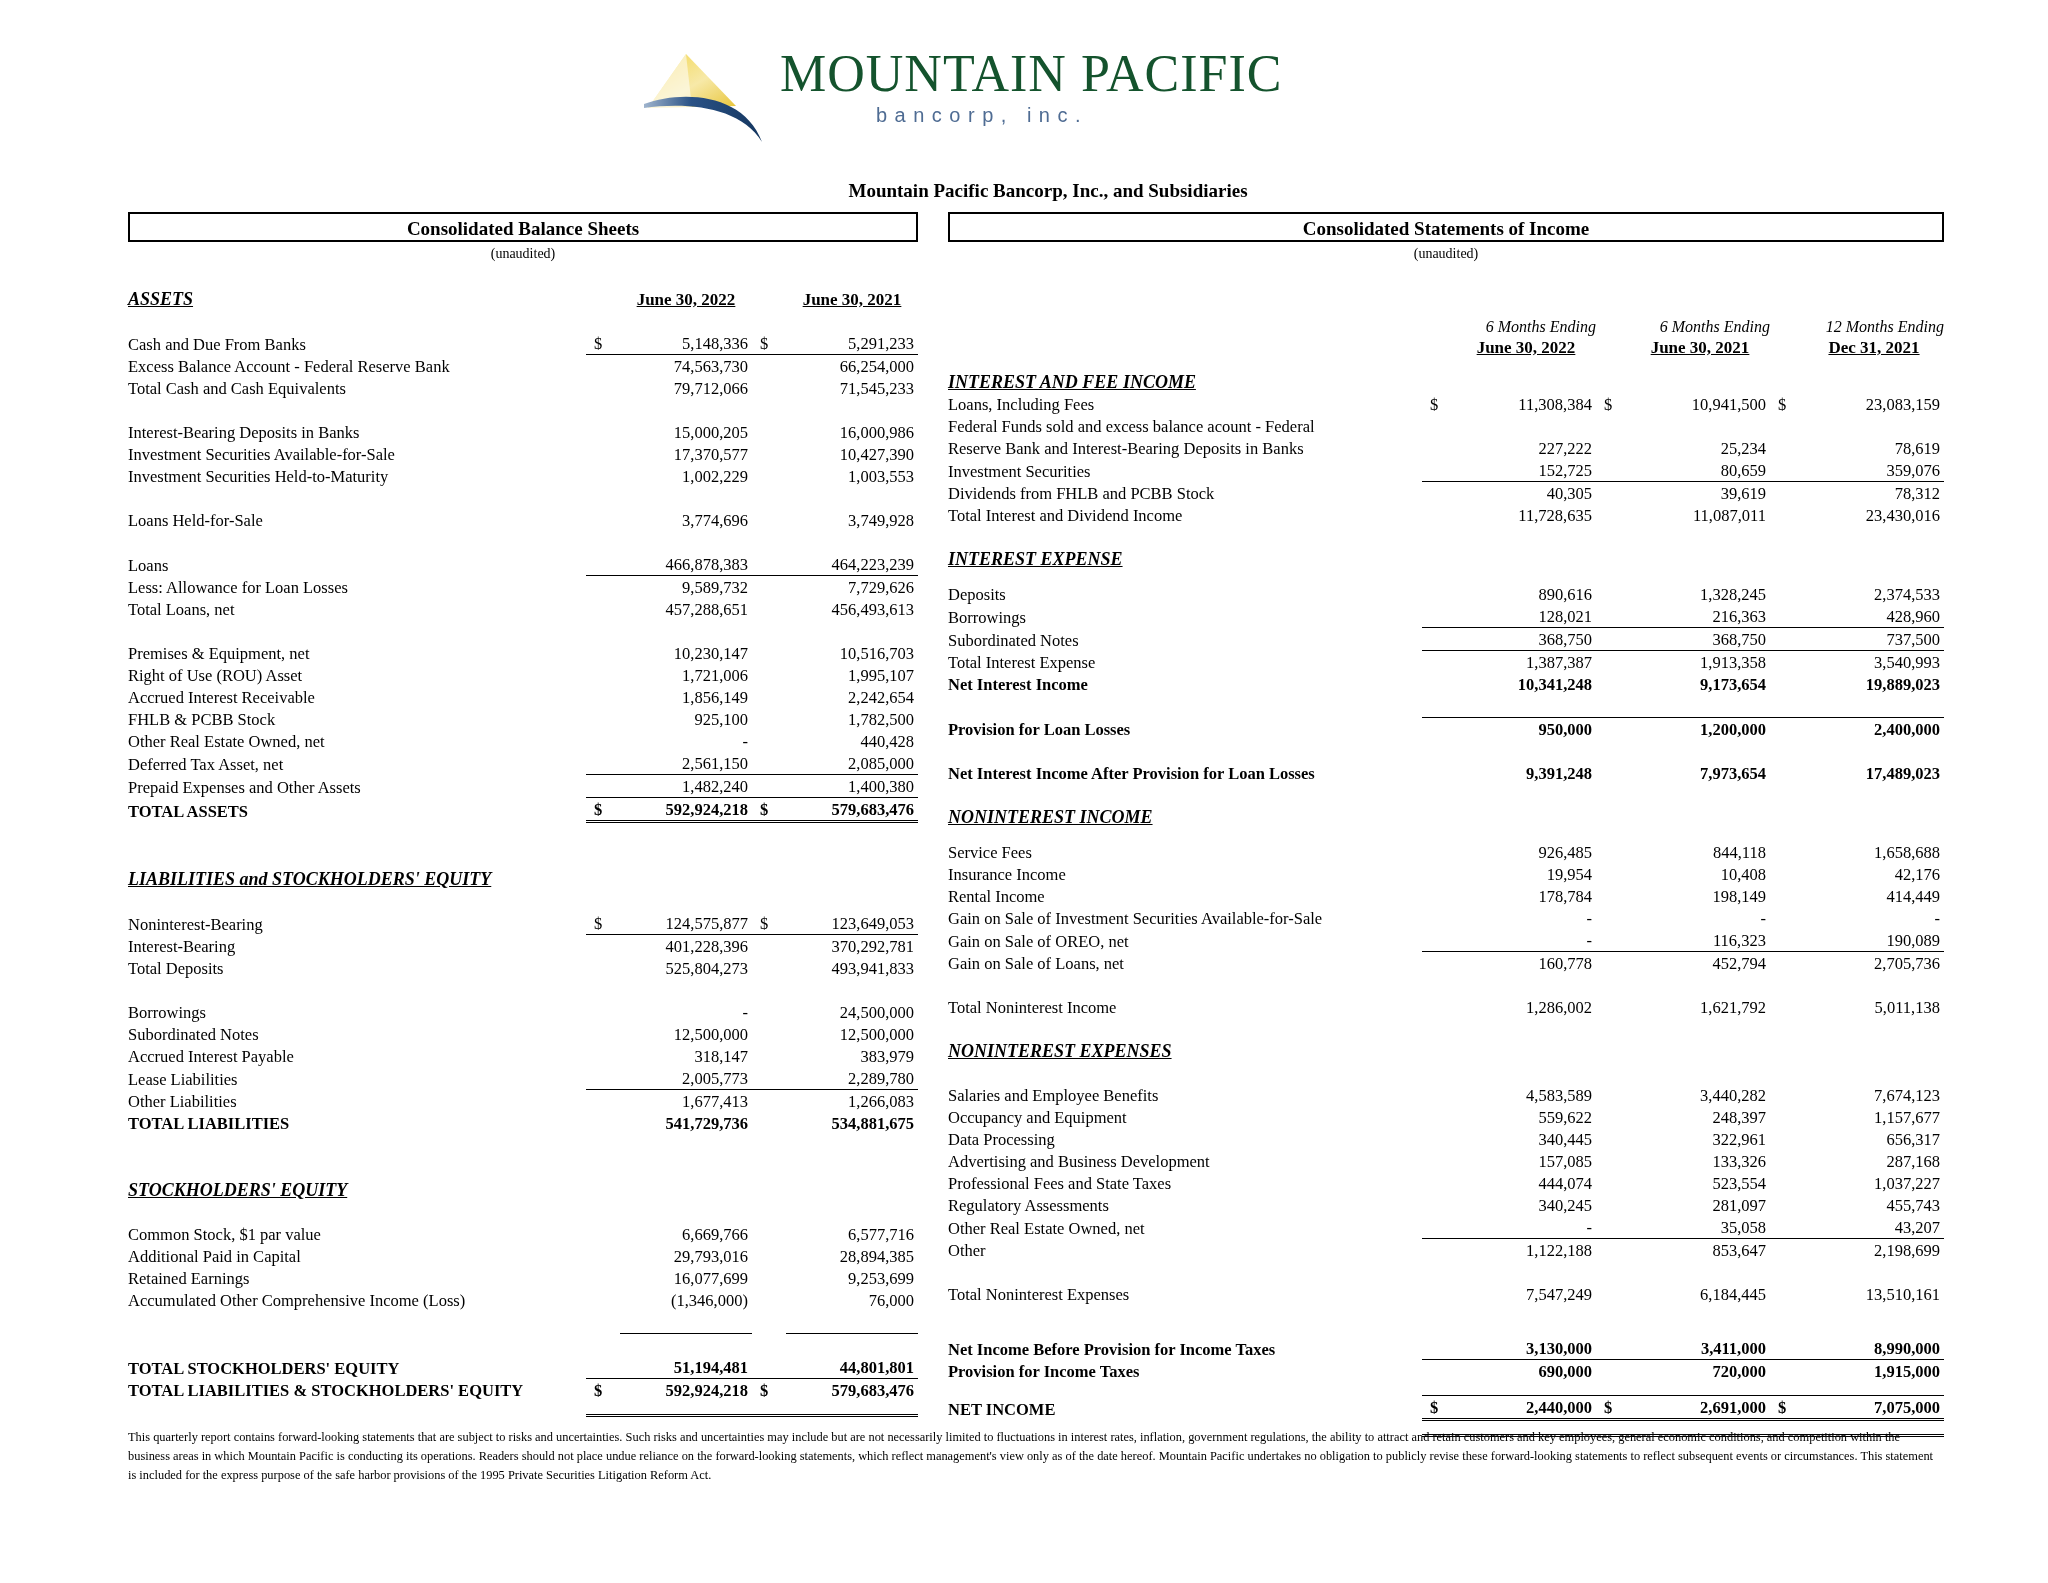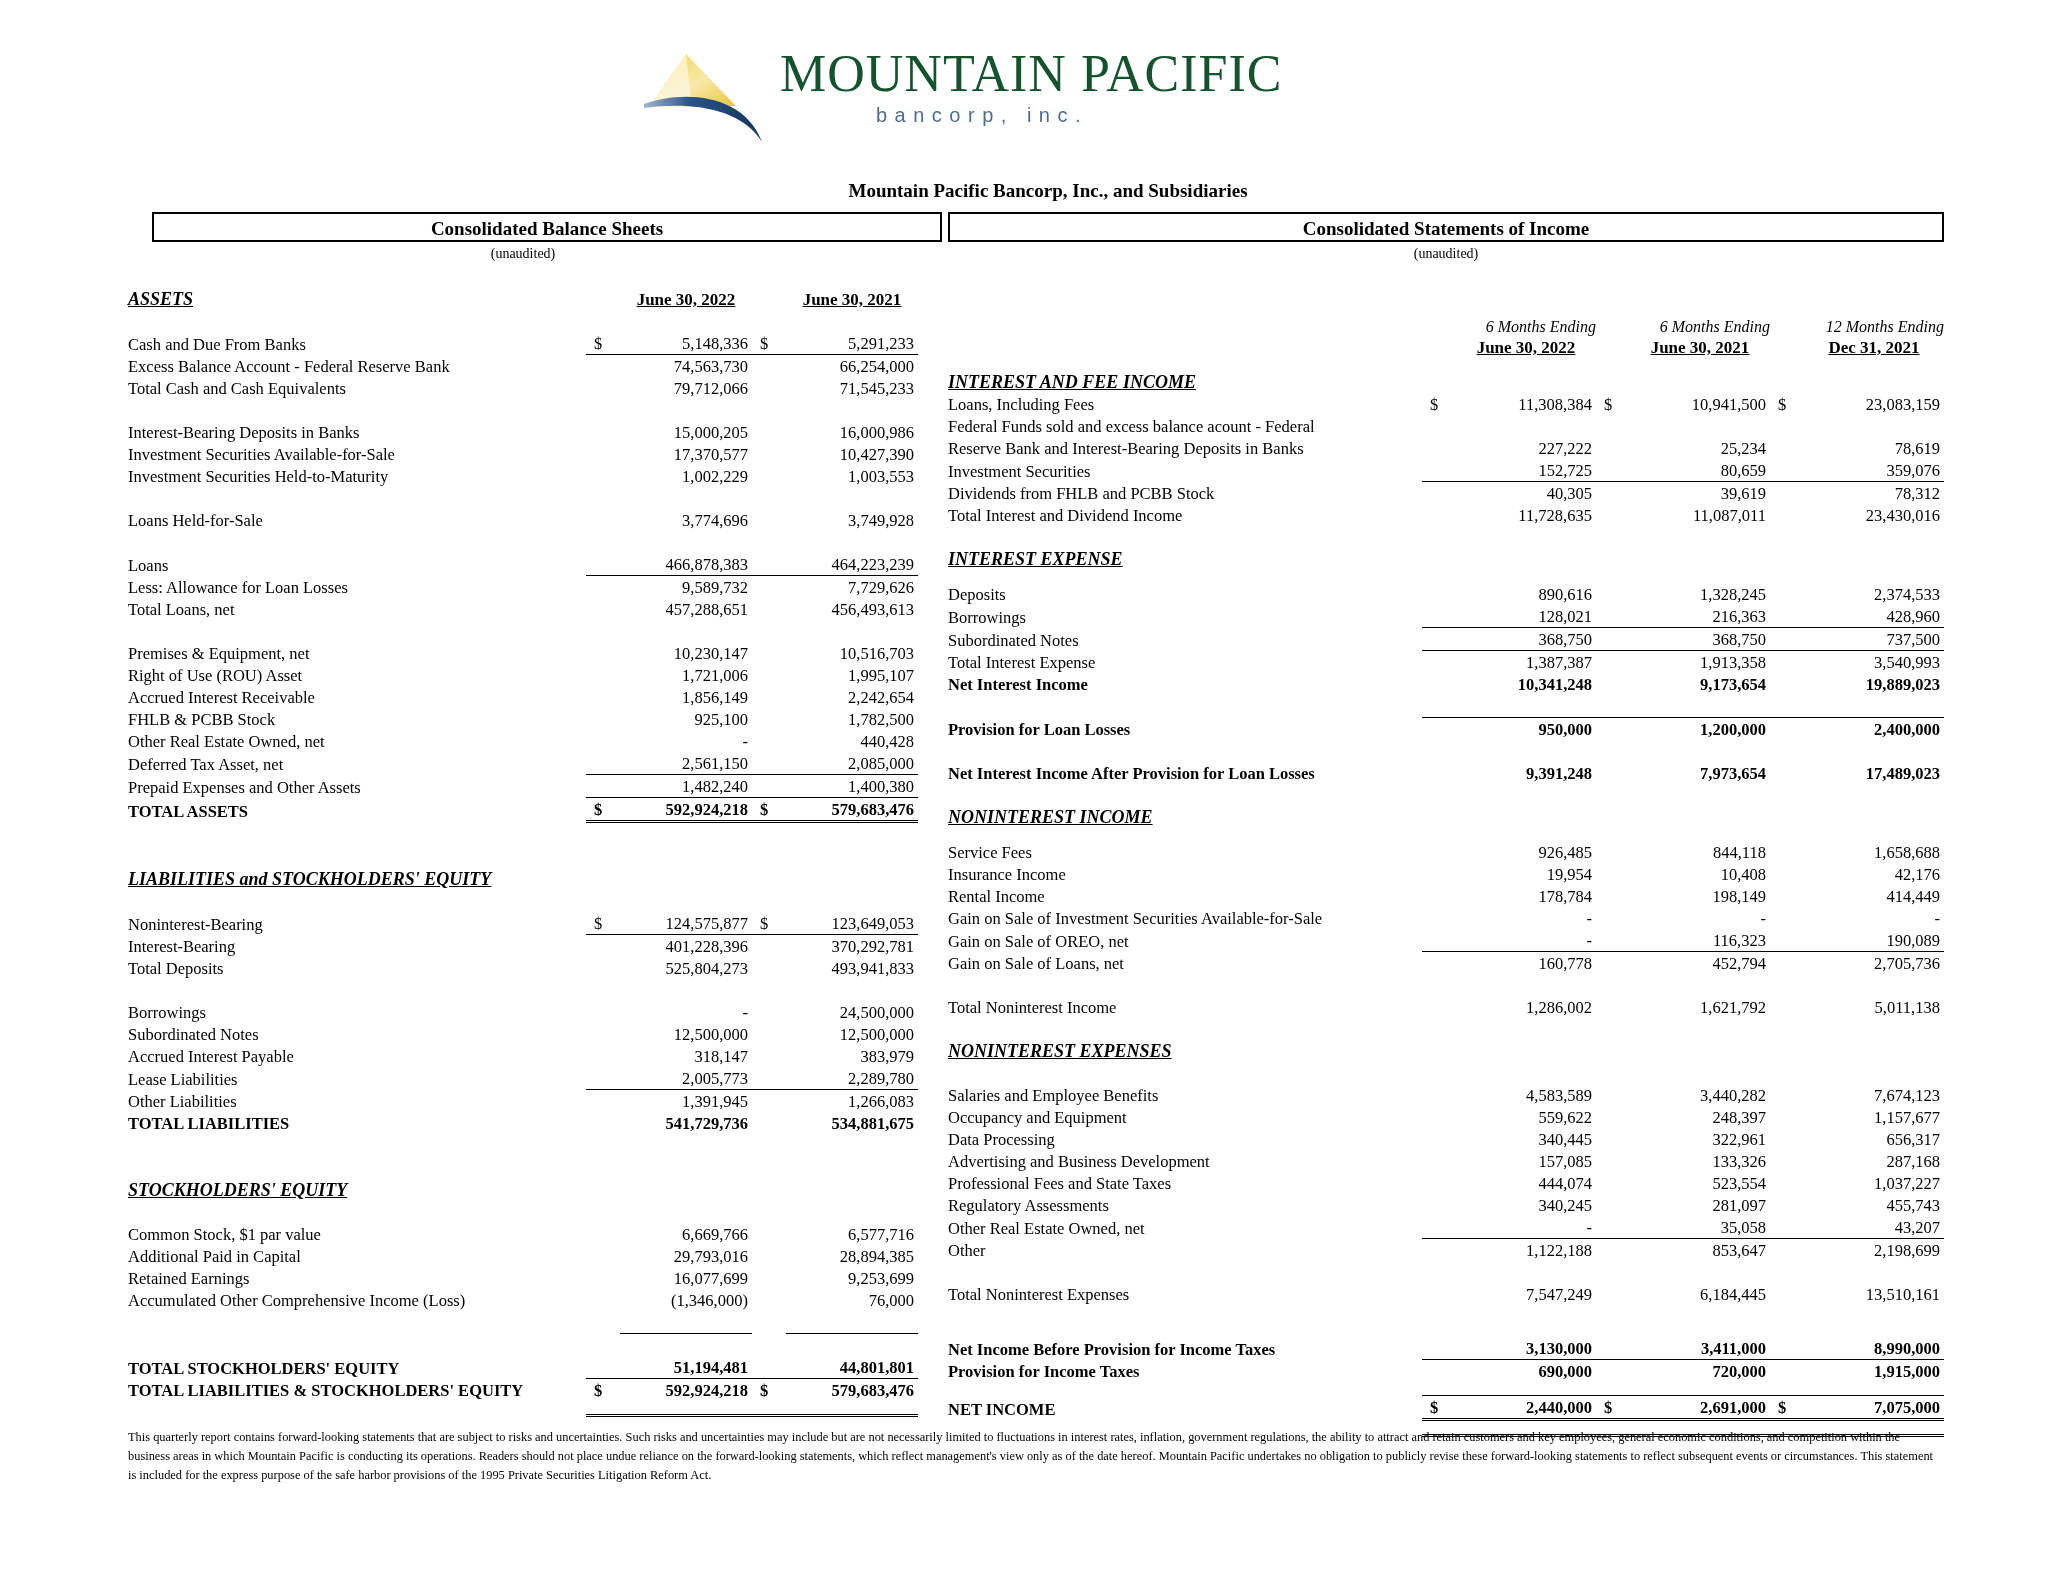--- a/index.html
+++ b/index.html
@@ -77,21 +77,21 @@
     position: absolute;
     top: 212px;
     border: 2px solid #000;
     height: 30px;
     line-height: 30px;
     text-align: center;
     font-size: 19px;
     font-weight: bold;
     box-sizing: border-box;
   }
-  .title-box.left  { left: 128px;  width: 790px; margin-left: 24px; }
+  .title-box.left  { left: 128px;  width: 790px; }
   .title-box.right { left: 948px;  width: 996px; }
   .unaudited {
     position: absolute;
     top: 246px;
     text-align: center;
     font-size: 14px;
   }
   .unaudited.left  { left: 128px;  width: 790px; }
   .unaudited.right { left: 948px;  width: 996px; }
 
@@ -409,21 +409,21 @@
         <tr class="r">
           <td class="lbl i0">Lease Liabilities</td>
           <td class="cur"></td>
           <td class="num">2,005,773</td>
           <td class="cur"></td>
           <td class="num">2,289,780</td>
         </tr>
         <tr class="r">
           <td class="lbl i0">Other Liabilities</td>
           <td class="cur t-line"></td>
-          <td class="num t-line">1,391,945</td>
+          <td class="num t-line">1,677,413</td>
           <td class="cur t-line"></td>
           <td class="num t-line">1,266,083</td>
         </tr>
         <tr class="r">
           <td class="lbl i2 bold">TOTAL LIABILITIES</td>
           <td class="cur bold"></td>
           <td class="num bold">541,729,736</td>
           <td class="cur bold"></td>
           <td class="num bold">534,881,675</td>
         </tr>

